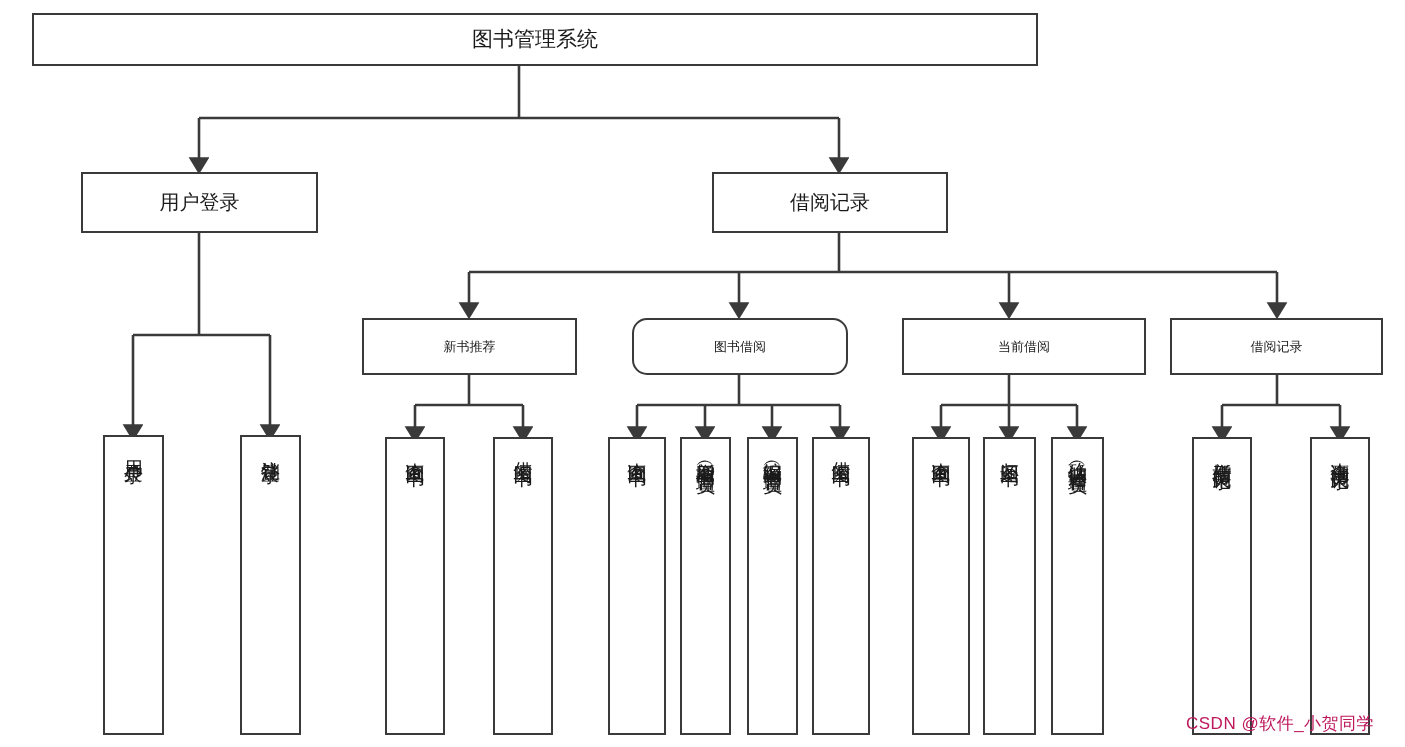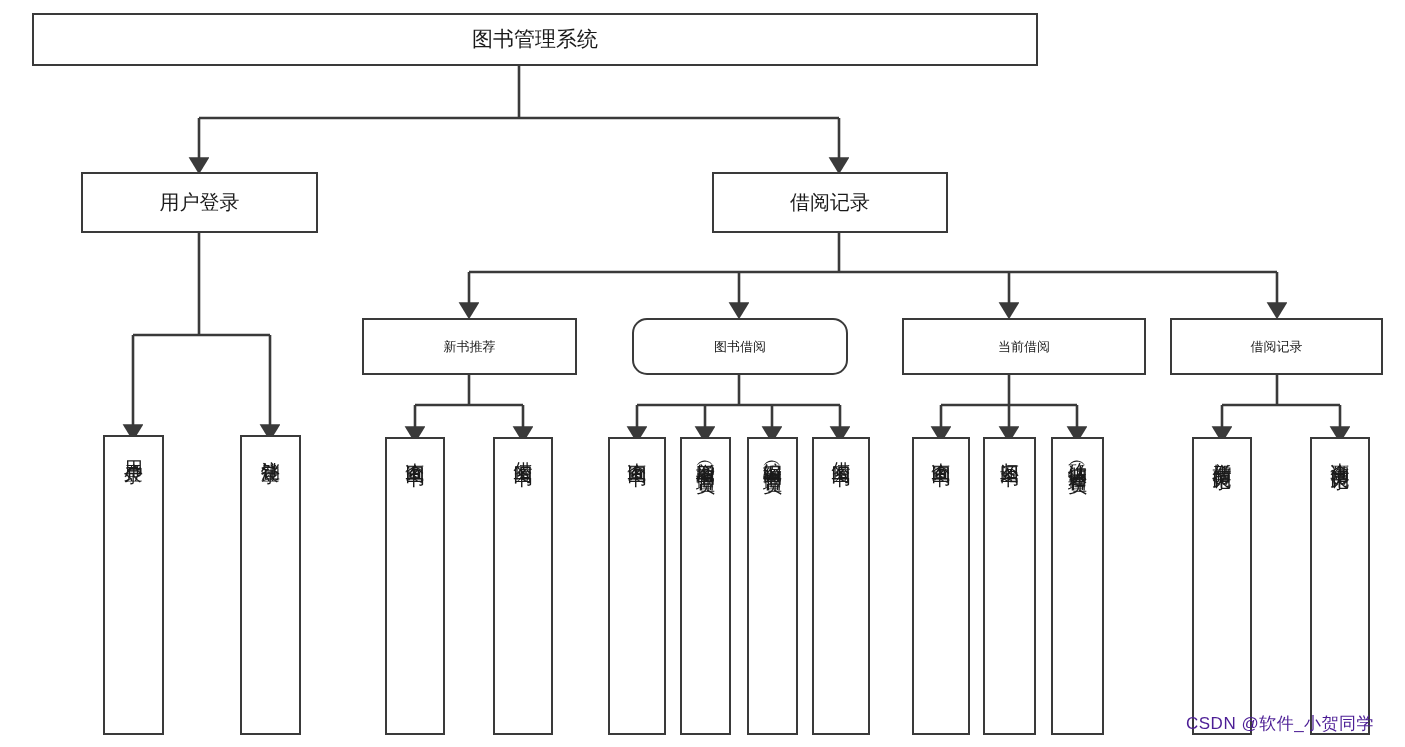--- a/index.html
+++ b/index.html
@@ -60,21 +60,21 @@
     writing-mode: vertical-rl;
     text-orientation: upright;
     letter-spacing: 2px;
     line-height: 1.05;
   }
   .watermark {
     position: absolute;
     left: 1186px;
     top: 712px;
     font-size: 17px;
-    color: #4c1d95;
+    color: #be185d;
     white-space: nowrap;
     letter-spacing: 0.5px;
   }
 </style>
 </head>
 <body>
 
 <div id="canvas">
 
   <svg class="wires" viewBox="0 0 1405 747" xmlns="http://www.w3.org/2000/svg">

